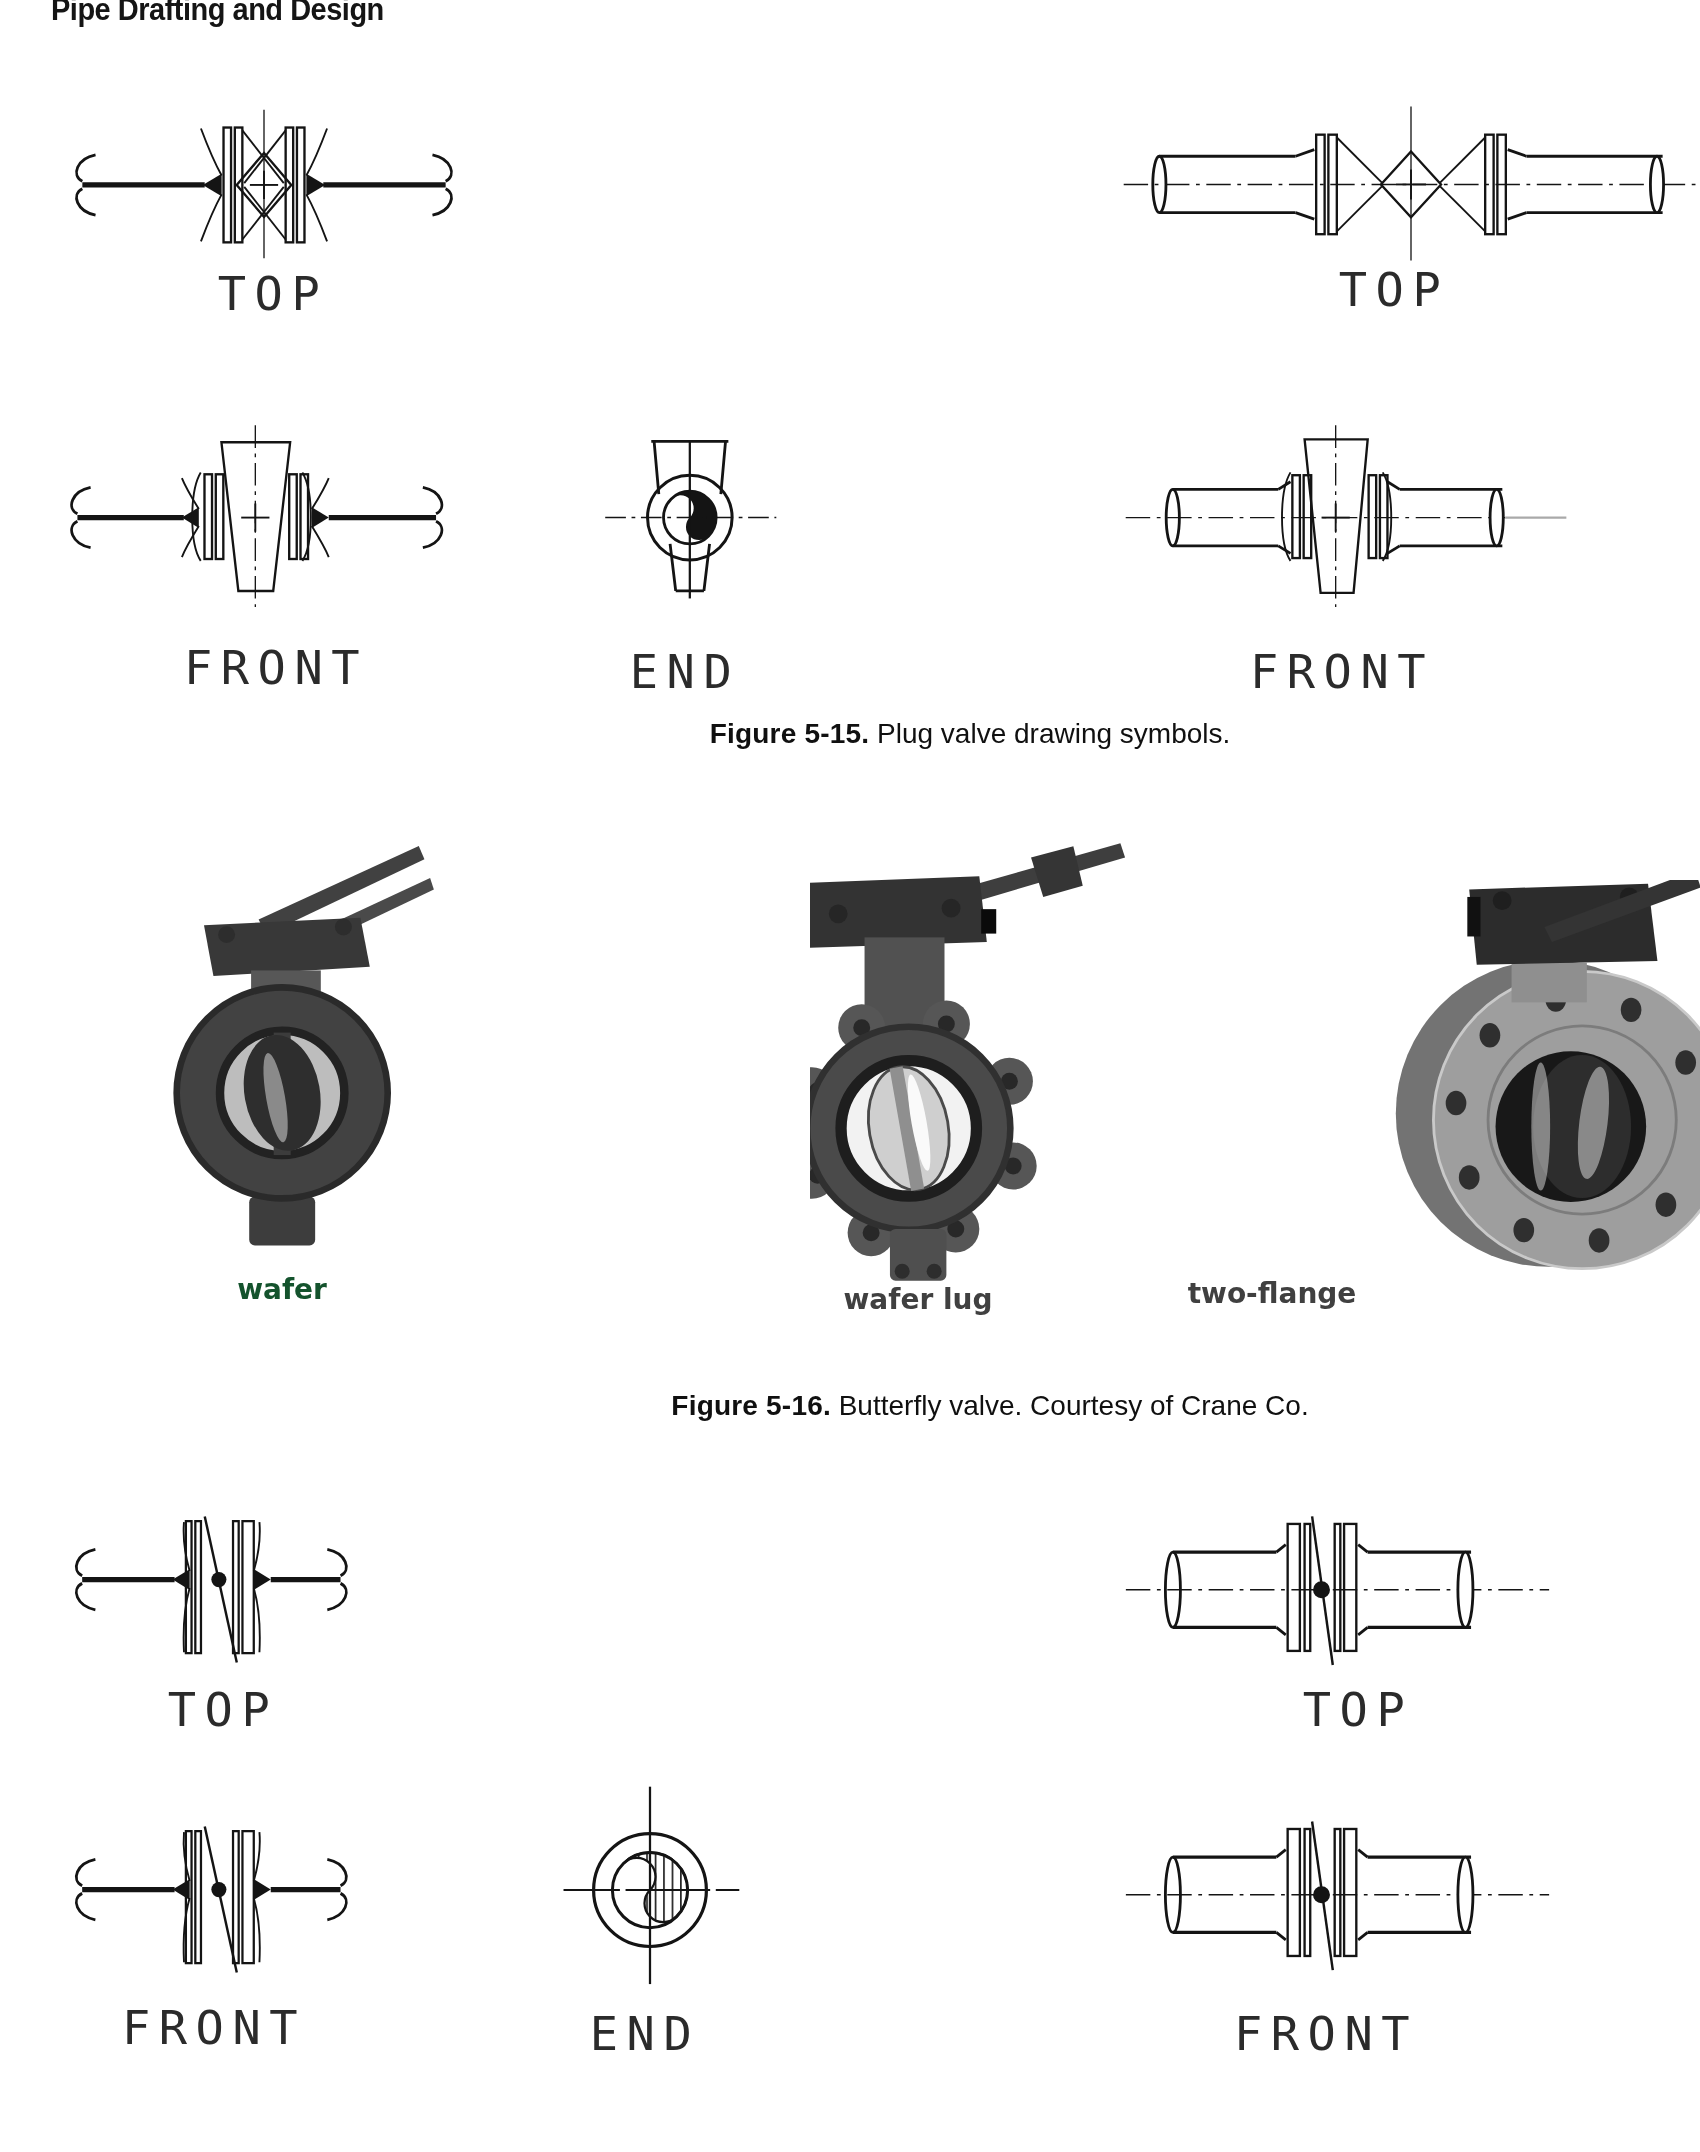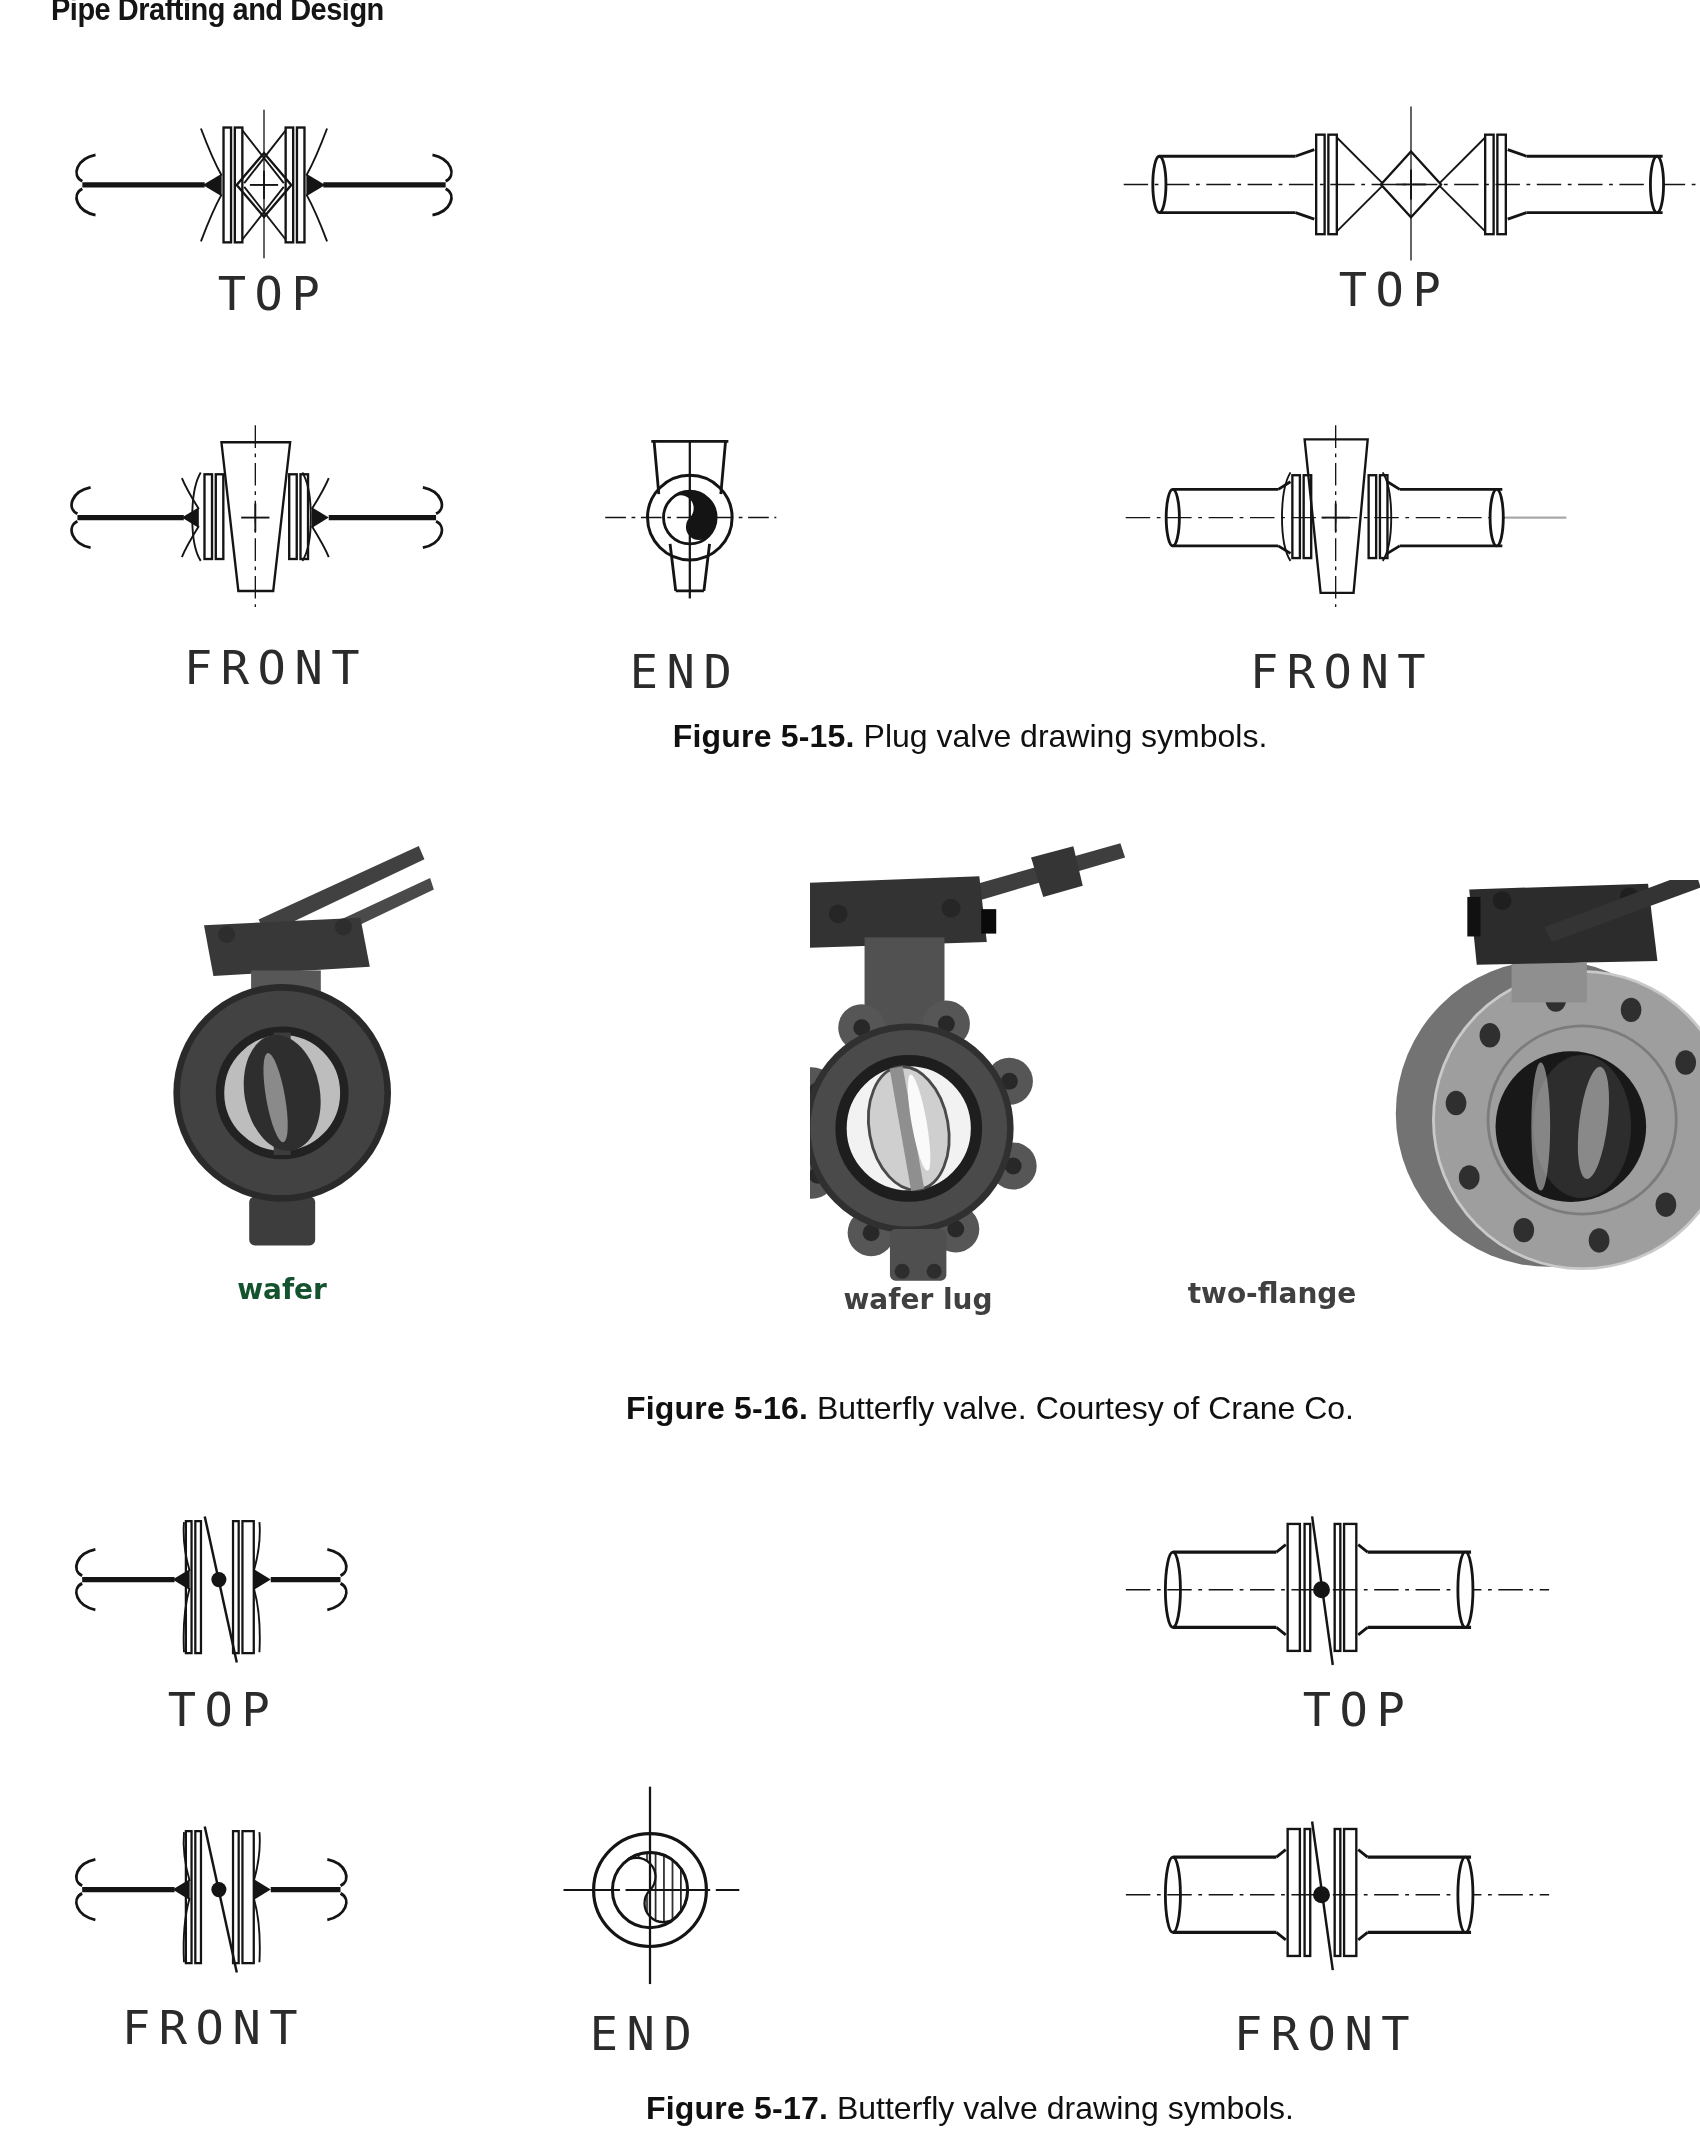--- a/index.html
+++ b/index.html
@@ -2,21 +2,21 @@
 <html style="font-size:15px"><head>
 <meta charset="utf-8">
 <style>
   html,body{margin:0;padding:0;background:#e8e8e8;}
   .page{position:relative;width:1701px;height:2152px;background:#ffffff;overflow:hidden;
         font-family:"Liberation Sans",sans-serif;color:#141414;}
   .hdr{position:absolute;left:51px;top:-6.6px;font-size:29px;font-weight:bold;
        letter-spacing:-0.5px;color:#151515;transform:scaleY(1.05);transform-origin:top left;}
   .viewlabel{position:absolute;transform:translateX(-50%);font-family:"DejaVu Sans Mono",monospace;
        font-size:47px;letter-spacing:8.5px;color:#2b2b2b;white-space:nowrap;}
-  .caption{position:absolute;transform:translateX(-50%);font-size:32px;color:#101010;white-space:nowrap;}
+  .caption{position:absolute;transform:translateX(-50%);font-size:28px;color:#101010;white-space:nowrap;}
   .caption .cap-b{font-weight:bold;letter-spacing:0.2px;}
   .photolabel{position:absolute;transform:translateX(-50%);font-family:"DejaVu Sans",sans-serif;
        font-size:28px;font-weight:600;white-space:nowrap;}
   .lab-faint{color:#14532d;}
   .lab-dark{color:#404040;}
   .sym,.photo{position:absolute;}
   .sym svg,.photo svg{display:block;}
   .ink{stroke:#141414;fill:none;}
 </style>
 </head>
@@ -351,18 +351,15 @@
       <ellipse cx="371" cy="87" rx="8" ry="40" class="ink" stroke-width="3" style="fill:#fff"></ellipse>
     </svg>
   </div>
 
   <div class="viewlabel" style="left:223px;top:1682px;">TOP</div>
   <div class="viewlabel" style="left:1358px;top:1682px;">TOP</div>
   <div class="viewlabel" style="left:214px;top:2000px;">FRONT</div>
   <div class="viewlabel" style="left:645px;top:2006px;">END</div>
   <div class="viewlabel" style="left:1326px;top:2006px;">FRONT</div>
 
-  <div class="caption" style="left:970px;top:2090px;">
-    <span class="cap-b">Figure 5-17.</span><span> Butterfly valve drawing symbols.</span>
-  </div>
 
 </div>
 
 
 </body></html>

